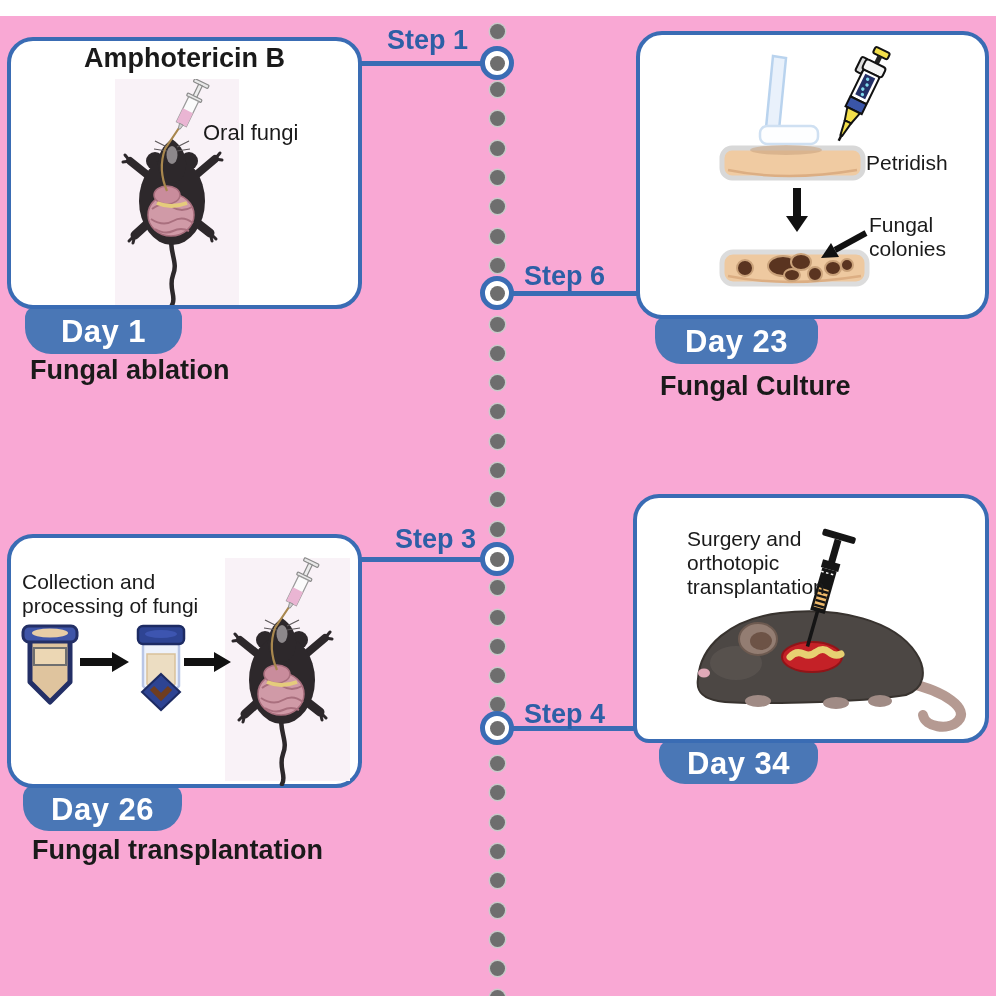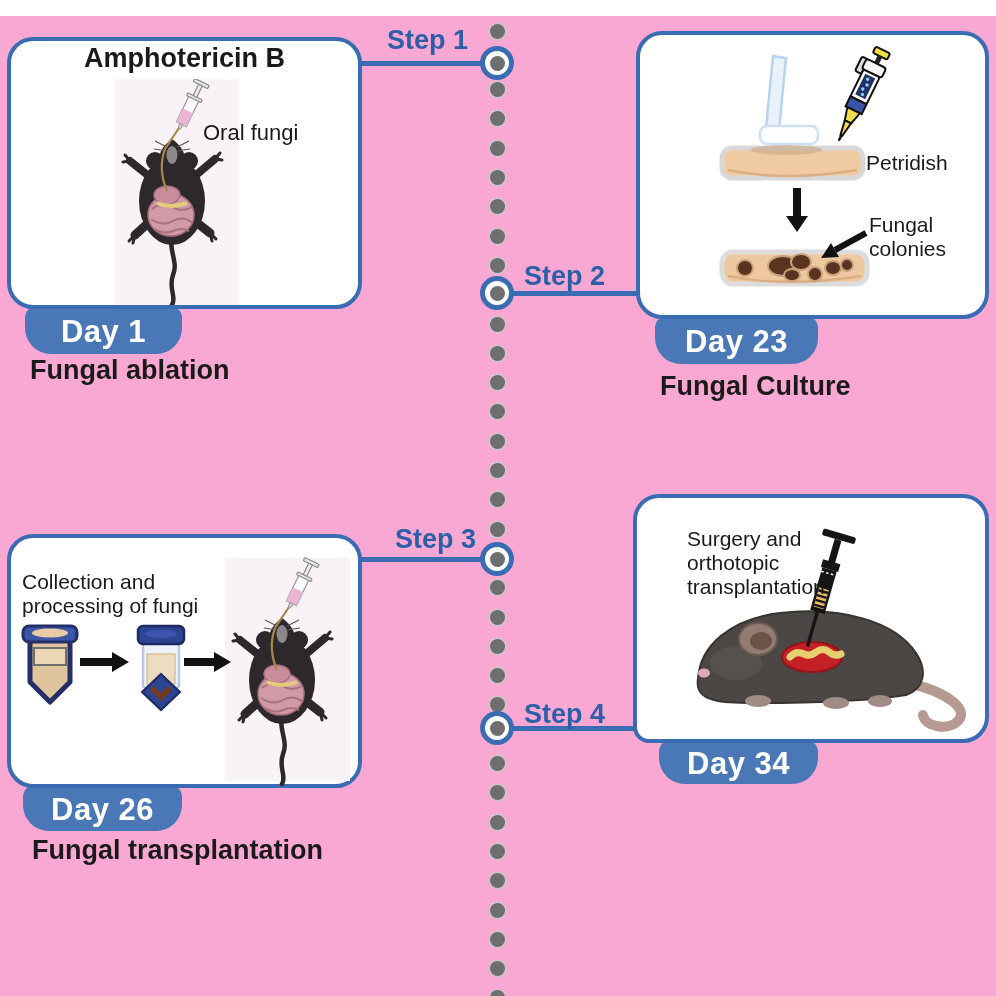--- a/index.html
+++ b/index.html
@@ -126,21 +126,21 @@
   <div class="conn" style="left:512px;top:275px;width:126px"></div>
   <div class="conn" style="left:358px;top:541px;width:124px"></div>
   <div class="conn" style="left:512px;top:710px;width:123px"></div>
 
   <div class="ring" style="left:480px;top:30px"></div>
   <div class="ring" style="left:480px;top:260px"></div>
   <div class="ring" style="left:480px;top:526px"></div>
   <div class="ring" style="left:480px;top:695px"></div>
 
   <div class="step-label" style="left:352px;top:9px;width:116px;text-align:right">Step 1</div>
-  <div class="step-label" style="left:524px;top:245px">Step 2</div>
+  <div class="step-label" style="left:524px;top:245px">Step 6</div>
   <div class="step-label" style="left:370px;top:508px;width:106px;text-align:right">Step 3</div>
   <div class="step-label" style="left:524px;top:683px">Step 4</div>
 
   <div class="badge" style="left:25px;top:290px;width:157px;height:48px">
     <span>Day 1</span>
   </div>
   <div class="panel" style="left:7px;top:21px;width:355px;height:272px"></div>
   <div class="ptitle" style="left:7px;top:27px;width:355px;text-align:center">Amphotericin B</div>
   <svg class="illus" style="left:115px;top:63px" width="124" height="226" viewBox="0 0 124 226">
     <rect x="0" y="0" width="124" height="226" fill="#f9f2f7"></rect>

